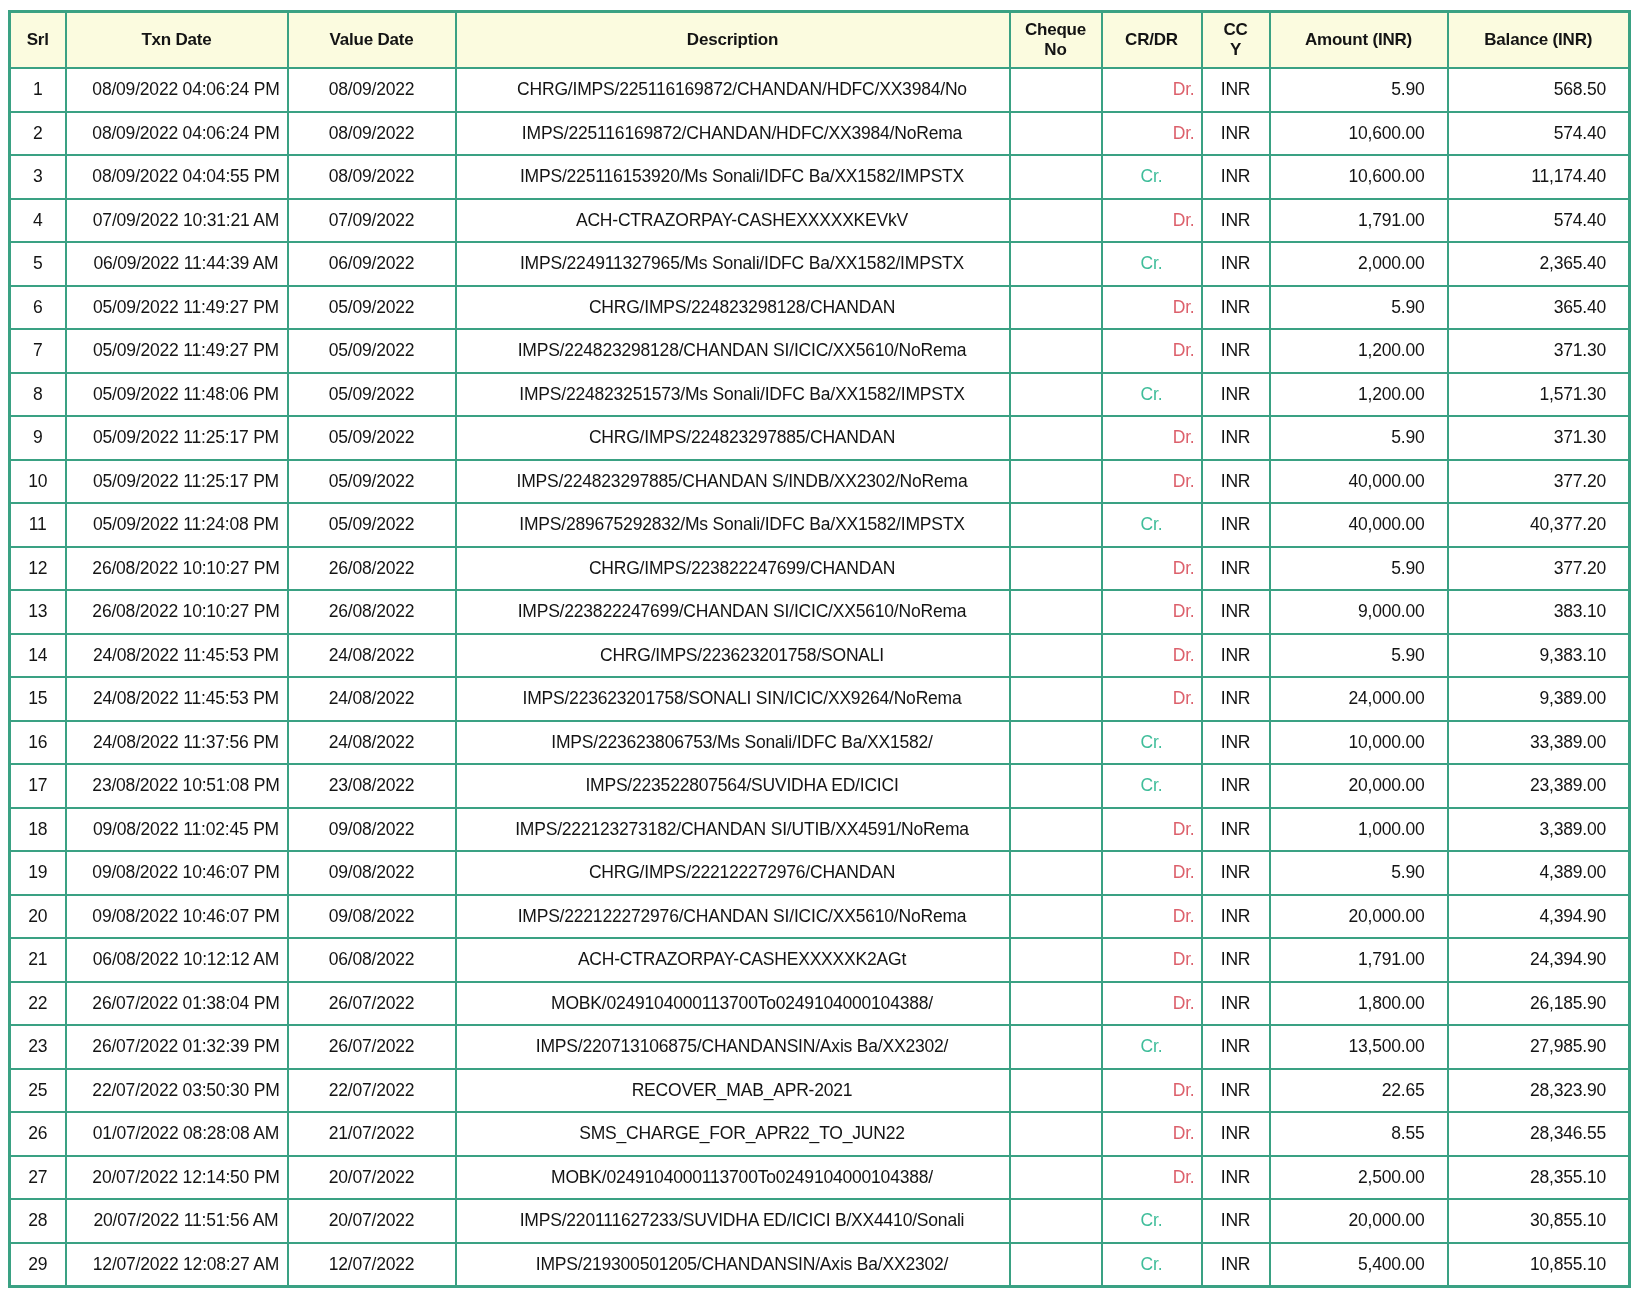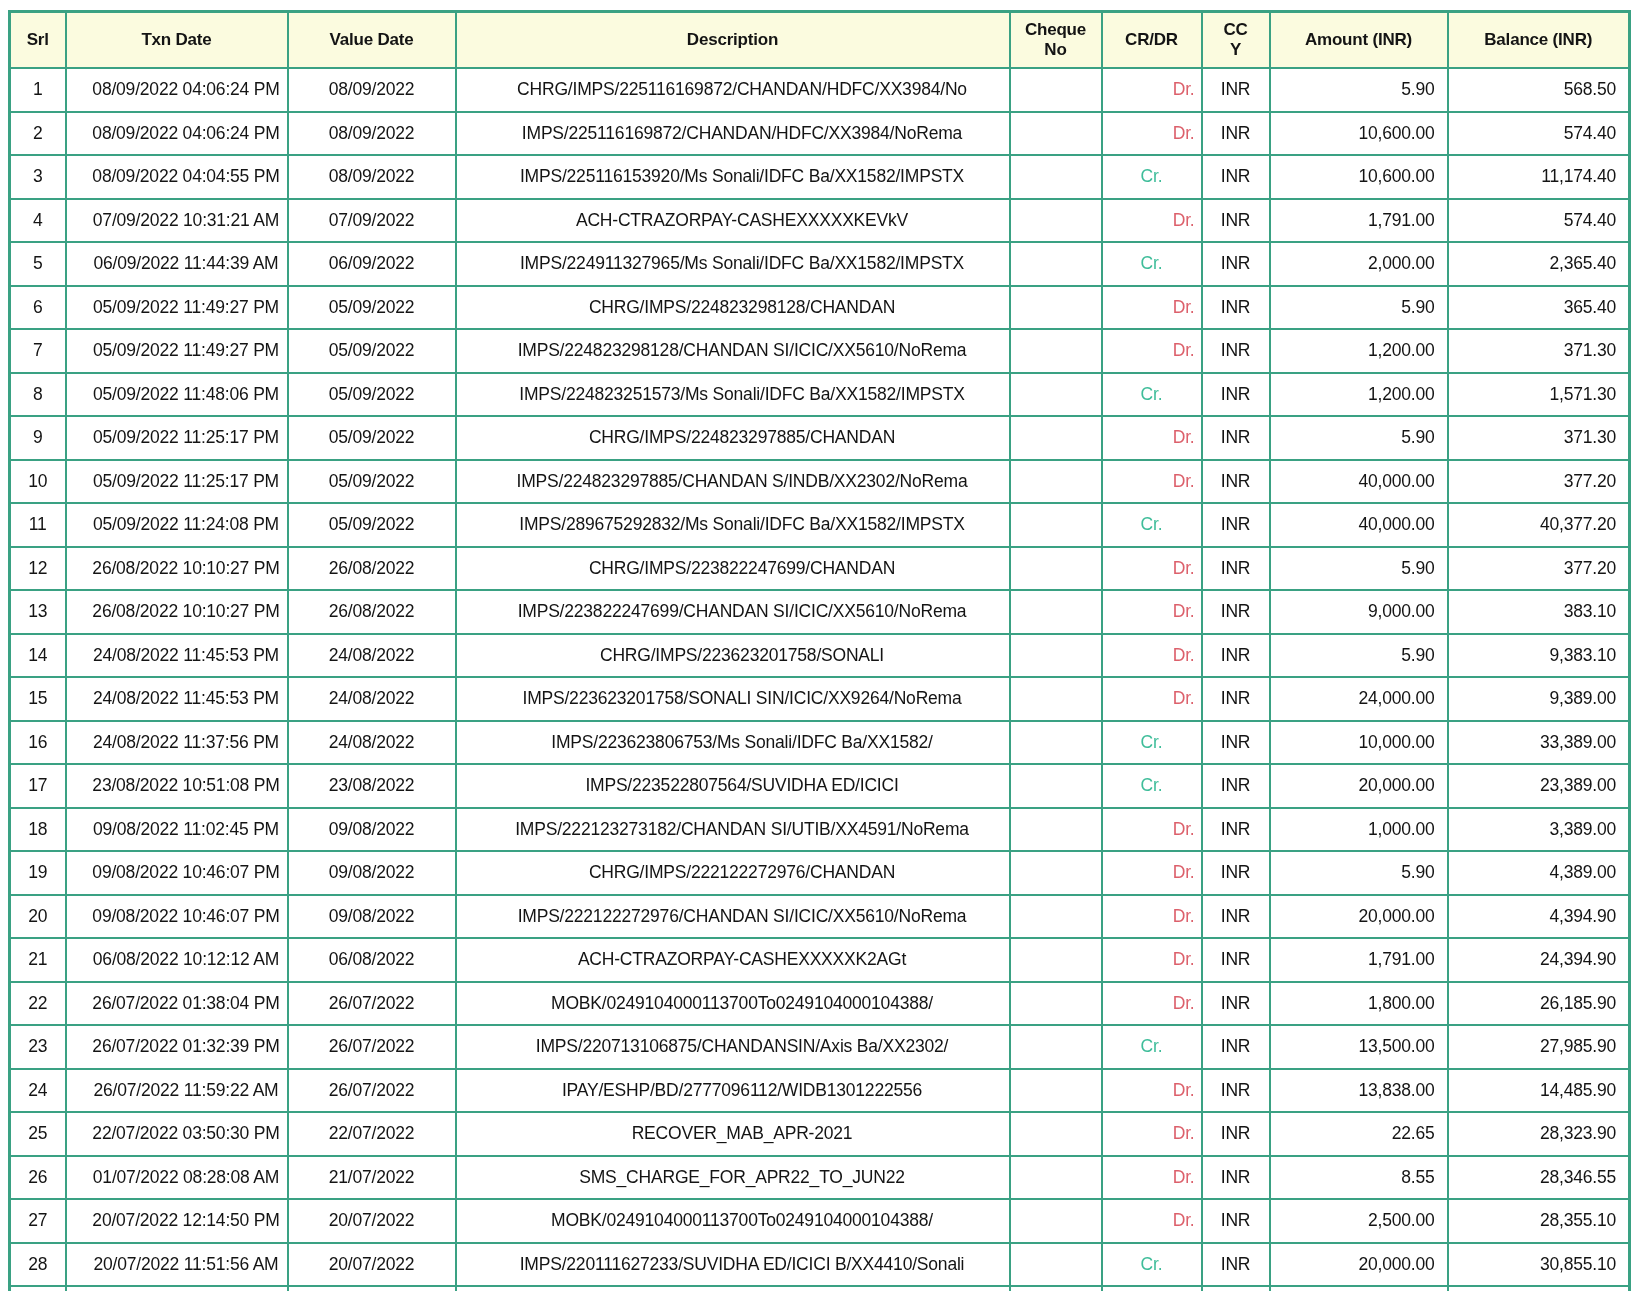--- a/index.html
+++ b/index.html
@@ -41,21 +41,21 @@
   }
   td{
     font-size:17.5px;
     height:41.5px;
     vertical-align:middle;
     background:#ffffff;
     padding:0 6px;
   }
   .al-center{text-align:center;}
   .al-left{text-align:center;padding-left:25px;border-radius:19px;}
-  .al-right{text-align:right;padding-right:12px;}
+  .al-right{text-align:right;padding-right:22px;}
   td.debit{color:var(--debit);text-align:right;}
   td.credit{color:var(--credit);}
   
   col.c-srl{width:56px;}
   col.c-txn_date{width:222px;}
   col.c-value_date{width:168px;}
   col.c-description{width:554px;}
   col.c-cheque_no{width:92px;}
   col.c-cr_dr{width:100px;}
   col.c-ccy{width:68px;}
@@ -341,31 +341,20 @@
           <td class="al-left">26/07/2022 01:32:39 PM</td>
           <td class="al-center">26/07/2022</td>
           <td class="al-left">IMPS/220713106875/CHANDANSIN/Axis Ba/XX2302/</td>
           <td class="al-center"></td>
           <td class="al-center credit">Cr.</td>
           <td class="al-center">INR</td>
           <td class="al-right">13,500.00</td>
           <td class="al-right">27,985.90</td>
         </tr>
         <tr>
-          <td class="al-center">24</td>
-          <td class="al-left">26/07/2022 11:59:22 AM</td>
-          <td class="al-center">26/07/2022</td>
-          <td class="al-left">IPAY/ESHP/BD/2777096112/WIDB1301222556</td>
-          <td class="al-center"></td>
-          <td class="al-center debit">Dr.</td>
-          <td class="al-center">INR</td>
-          <td class="al-right">13,838.00</td>
-          <td class="al-right">14,485.90</td>
-        </tr>
-        <tr>
           <td class="al-center">25</td>
           <td class="al-left">22/07/2022 03:50:30 PM</td>
           <td class="al-center">22/07/2022</td>
           <td class="al-left">RECOVER_MAB_APR-2021</td>
           <td class="al-center"></td>
           <td class="al-center debit">Dr.</td>
           <td class="al-center">INR</td>
           <td class="al-right">22.65</td>
           <td class="al-right">28,323.90</td>
         </tr>

